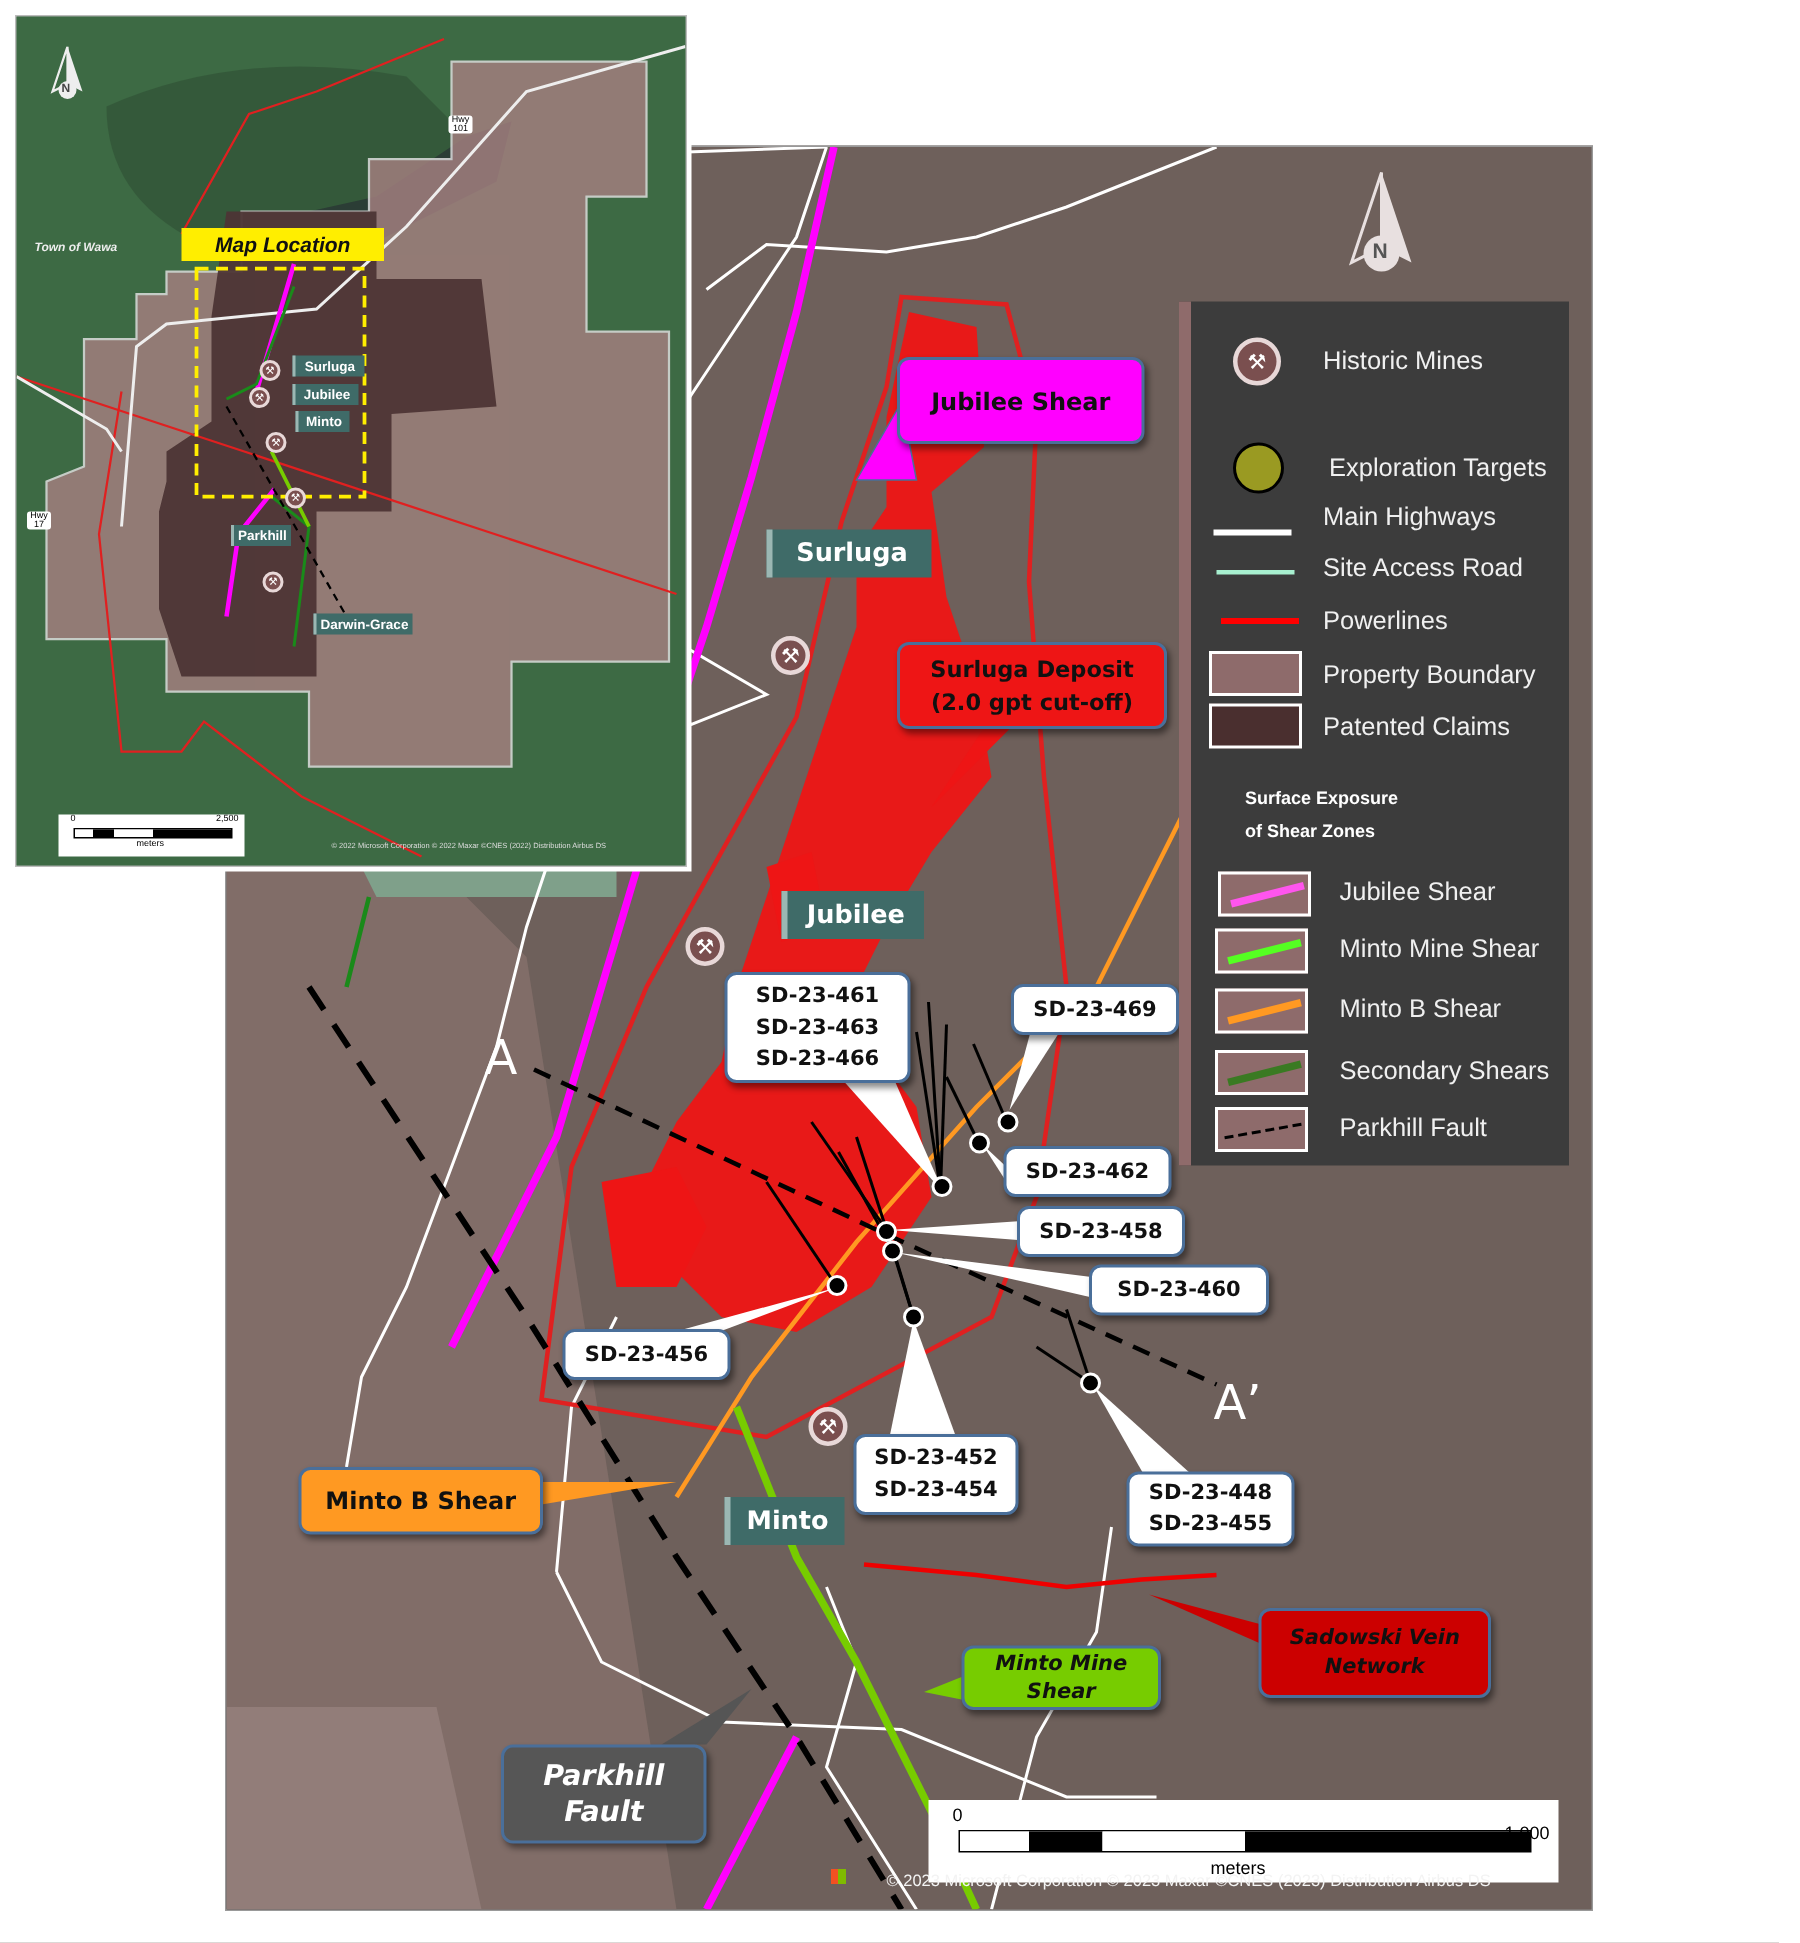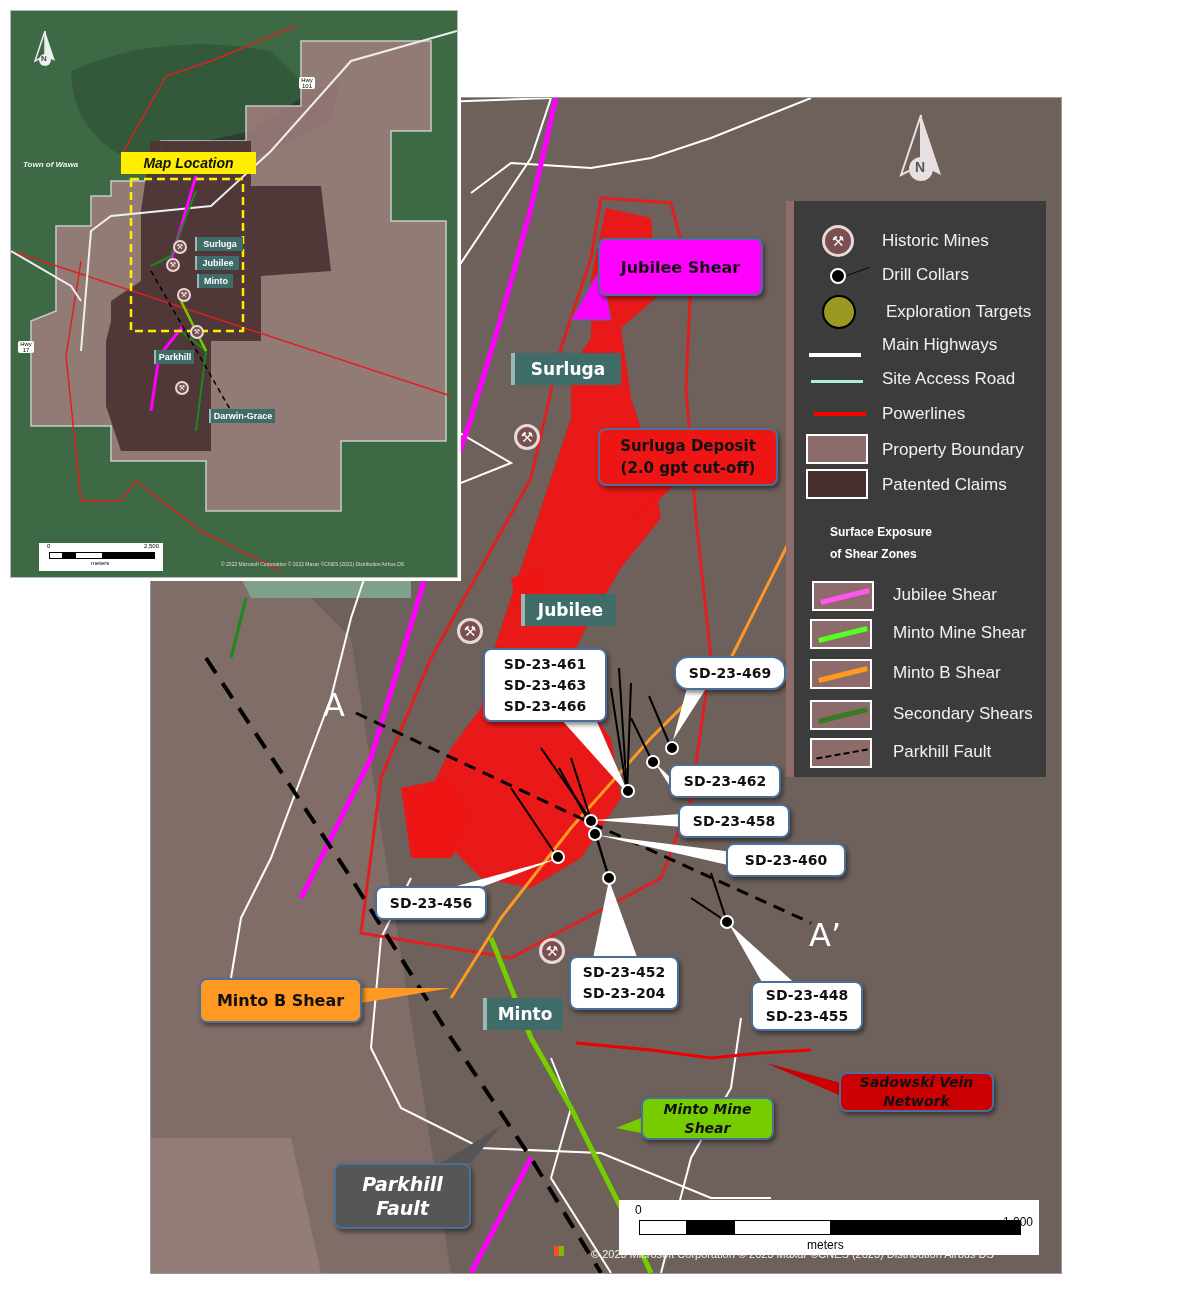--- a/index.html
+++ b/index.html
@@ -123,59 +123,59 @@
   <div class="collar" style="left:437px;top:729px;"></div>
   <div class="collar" style="left:400px;top:752px;"></div>
   <div class="collar" style="left:451px;top:773px;"></div>
   <div class="collar" style="left:569px;top:817px;"></div>
 
   <div class="callout drill" style="left:332px;top:550px;width:124px;height:74px;">
     <span>SD-23-461</span>
     <span>SD-23-463</span>
     <span>SD-23-466</span>
   </div>
-  <div class="callout drill" style="left:523px;top:558px;width:112px;height:34px;border-radius:14px;">
+  <div class="callout drill" style="left:523px;top:558px;width:112px;height:34px;">
       <span>SD-23-469</span>
     </div>
   <div class="callout drill" style="left:518px;top:666px;width:112px;height:34px;">
       <span>SD-23-462</span>
     </div>
   <div class="callout drill" style="left:527px;top:706px;width:112px;height:34px;">
       <span>SD-23-458</span>
     </div>
   <div class="callout drill" style="left:575px;top:745px;width:120px;height:34px;">
       <span>SD-23-460</span>
     </div>
   <div class="callout drill" style="left:224px;top:788px;width:112px;height:34px;">
       <span>SD-23-456</span>
     </div>
   <div class="callout drill" style="left:418px;top:858px;width:110px;height:54px;">
     <span>SD-23-452</span>
-    <span>SD-23-204</span>
+    <span>SD-23-454</span>
   </div>
   <div class="callout drill" style="left:600px;top:883px;width:112px;height:50px;">
     <span>SD-23-448</span>
     <span>SD-23-455</span>
   </div>
 
   <div class="callout" style="left:447px;top:140px;width:165px;height:58px;background:#ff00ff;color:#111;font-size:16px;">
     <span>Jubilee Shear</span>
   </div>
   <div class="callout" style="left:447px;top:330px;width:180px;height:58px;background:#ee1515;color:#111;font-size:15px;line-height:22px;">
     <span>Surluga Deposit</span>
     <span>(2.0 gpt cut-off)</span>
   </div>
   <div class="callout" style="left:48px;top:880px;width:163px;height:45px;background:#ff9922;color:#111;font-size:16px;">
     <span>Minto B Shear</span>
   </div>
   <div class="callout" style="left:490px;top:999px;width:133px;height:43px;background:#77cc00;color:#111;font-size:14px;font-style:italic;line-height:19px;">
     <span>Minto Mine</span>
     <span>Shear</span>
   </div>
-  <div class="callout" style="left:688px;top:974px;width:155px;height:40px;background:#cc0000;color:#111;font-size:14px;font-style:italic;line-height:19px;">
+  <div class="callout" style="left:688px;top:974px;width:155px;height:60px;background:#cc0000;color:#111;font-size:14px;font-style:italic;line-height:19px;">
     <span>Sadowski Vein</span>
     <span>Network</span>
   </div>
   <div class="callout" style="left:183px;top:1065px;width:137px;height:66px;background:#565656;color:#fff;font-size:19px;font-style:italic;line-height:24px;">
     <span>Parkhill</span>
     <span>Fault</span>
   </div>
 
   <div class="scalebar" style="left:468px;top:1102px;width:420px;height:55px;">
     <span class="abs" style="left:16px;top:3px;font-size:12px;">0</span>
@@ -189,25 +189,20 @@
     <span class="abs" style="left:188px;top:38px;font-size:12px;">meters</span>
   </div>
   <div class="abs" style="left:403px;top:1148px;width:10px;height:10px;background:linear-gradient(90deg,#f25022 50%,#7fba00 50%);"></div>
   <span class="abs" style="left:440px;top:1150px;font-size:11px;color:#f3f3f3;white-space:nowrap;">© 2023 Microsoft Corporation © 2023 Maxar ©CNES (2023) Distribution Airbus DS</span>
 
   <div id="legend" style="left:635px;top:103px;">
     <div class="lg-row" style="top:24px;">
       <div class="mine-icon" style="left:28px;top:0;width:32px;height:32px;">⚒</div>
       <span class="lg-label" style="left:88px;top:6px;">Historic Mines</span>
     </div>
-    <div class="lg-row" style="top:60px;">
-      <div class="collar" style="left:36px;top:7px;width:16px;height:16px;"></div>
-      <div class="abs" style="left:52px;top:10px;width:24px;height:1px;background:#000;transform:rotate(-20deg);"></div>
-      <span class="lg-label" style="left:88px;top:4px;">Drill Collars</span>
-    </div>
     <div class="lg-row" style="top:94px;">
       <div class="abs" style="left:28px;top:0;width:34px;height:34px;border-radius:50%;background:#9a9a22;border:2px solid #000;box-sizing:border-box;"></div>
       <span class="lg-label" style="left:92px;top:7px;text-align:right;">Exploration Targets</span>
     </div>
     <div class="lg-row" style="top:134px;">
       <div class="abs" style="left:15px;top:18px;width:52px;height:4px;background:#fff;"></div>
       <span class="lg-label" style="left:88px;top:0;">Main Highways</span>
     </div>
     <div class="lg-row" style="top:168px;">
       <div class="abs" style="left:17px;top:11px;width:52px;height:3px;background:#a8f0d0;"></div>

